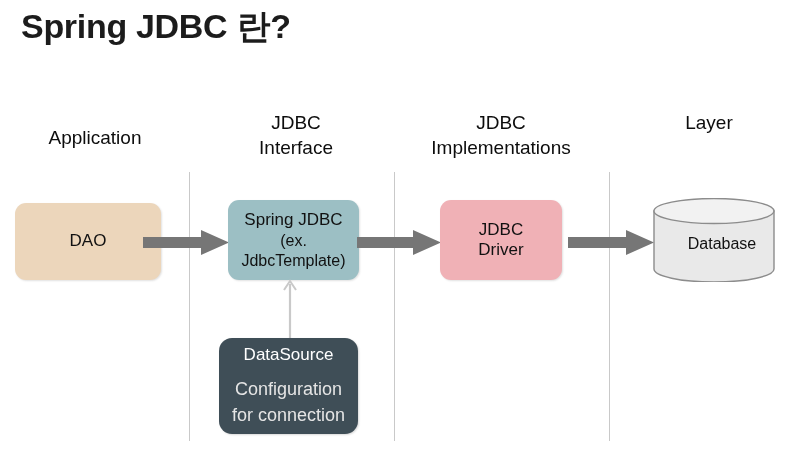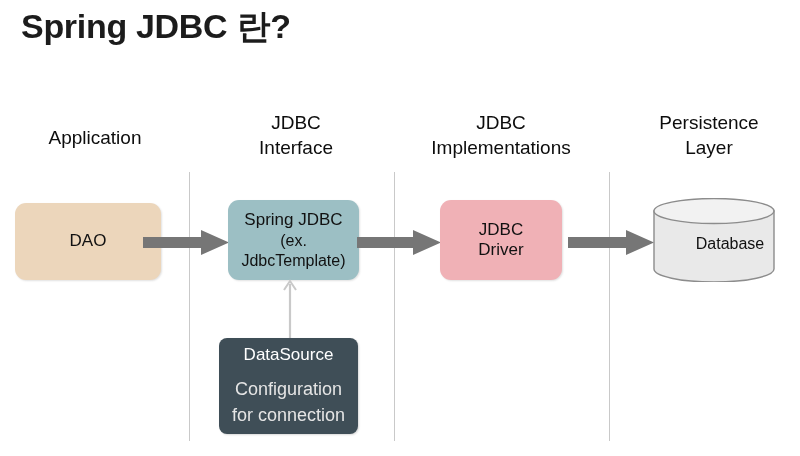--- a/index.html
+++ b/index.html
@@ -97,21 +97,21 @@
     height: 80px;
     background: #f0b1b6;
     box-shadow: 1px 1px 2px rgba(0,0,0,0.12);
   }
   #node-datasource {
     left: 219px;
     top: 338px;
     width: 139px;
     height: 96px;
     background: #3f4e57;
-    border-radius: 8px;
+    border-radius: 13px;
     box-shadow: 1px 1px 2px rgba(0,0,0,0.15);
   }
   #node-datasource .ds-title {
     font-size: 17px;
     color: #ffffff;
     line-height: 1.2;
   }
   #node-datasource .ds-body {
     font-size: 18px;
     color: #e5e5e5;
@@ -127,21 +127,21 @@
     width: 122px;
     height: 84px;
   }
   #node-database svg {
     position: absolute;
     left: 0;
     top: 0;
   }
   #node-database .db-label {
     position: absolute;
-    left: 8px;
+    left: 0;
     top: 0;
     width: 138px;
     height: 84px;
     display: flex;
     align-items: center;
     justify-content: center;
     font-size: 16px;
     color: #111111;
     padding-top: 8px;
     box-sizing: border-box;
@@ -176,21 +176,20 @@
     <div>JDBC</div>
     <div>Interface</div>
   </div>
 
   <div class="col-header" style="left:406px; top:110px; width:190px;">
     <div>JDBC</div>
     <div>Implementations</div>
   </div>
 
   <div class="col-header" style="left:619px; top:110px; width:180px;">
-    <div>Persistence</div>
     <div>Layer</div>
   </div>
 
   <div class="divider" style="left:189px;"></div>
   <div class="divider" style="left:394px;"></div>
   <div class="divider" style="left:609px;"></div>
 
   <div class="node" id="node-dao">
     <div class="line-main">DAO</div>
   </div>

